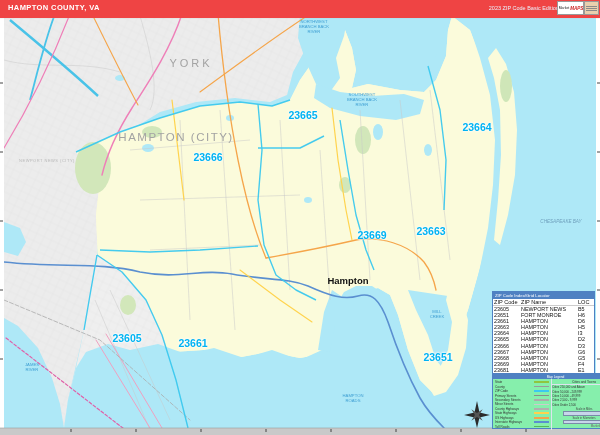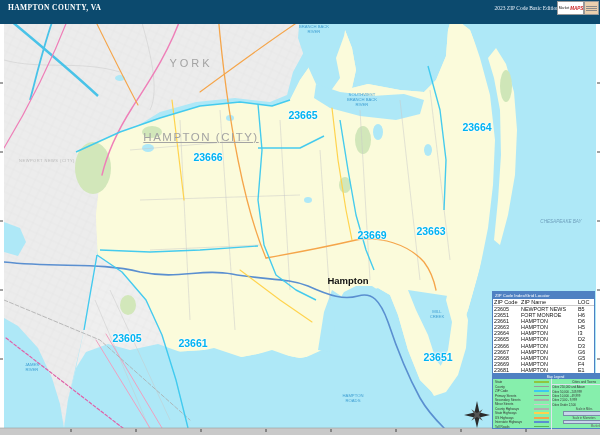--- a/index.html
+++ b/index.html
@@ -1,20 +1,20 @@
 <!DOCTYPE html>
 <html><head>
 <meta charset="utf-8">
 <style>
   html,body{margin:0;padding:0;background:#fff;}
   .stage{position:relative;width:600px;height:435px;overflow:hidden;
          font-family:"Liberation Sans",sans-serif;background:#fff;}
 
   
-  .header{position:absolute;left:0;top:0;width:600px;height:24px;background:#0c4a6e;z-index:30;font-family:Liberation Serif, serif;}
+  .header{position:absolute;left:0;top:0;width:600px;height:18px;background:#ef4444;z-index:30;}
   .header .title{position:absolute;left:8px;top:3px;font-size:7.5px;font-weight:bold;color:#fff;letter-spacing:.4px;}
   .header .edition{position:absolute;right:41px;top:4.5px;font-size:5.5px;color:#eaf1fb;}
   .logo{position:absolute;right:1px;top:1px;height:12px;display:flex;z-index:31;}
   .logo .lbox{width:25px;height:12px;background:#fff;border:0.5px solid #999;display:flex;align-items:center;justify-content:center;gap:1px;}
   .logo .lmark{width:4px;height:4px;background:#cc2222;border-radius:50%;}
   .logo .lt1{font-size:3.5px;color:#222;}
   .logo .lt2{font-size:4.5px;font-weight:bold;font-style:italic;color:#cc2222;}
   .logo .rbox{width:11px;height:12px;background:#e9cfae;border:0.5px solid #999;display:flex;flex-direction:column;justify-content:center;gap:1px;padding:0 1px;}
   .logo .rline{height:1px;background:#8a8a8a;}
 
@@ -226,21 +226,21 @@
         <line x1="597" y1="83" x2="600" y2="83"></line>
           <line x1="597" y1="152" x2="600" y2="152"></line>
         <line x1="597" y1="221" x2="600" y2="221"></line>
           <line x1="597" y1="290" x2="600" y2="290"></line>
         <line x1="597" y1="359" x2="600" y2="359"></line>
       </g>
     </g>
   </svg>
 
   <div class="lbl admin york" style="left:163px;top:63px;">YORK</div>
-  <div class="lbl admin hcity" style="left:201px;top:137px;text-decoration:underline;">HAMPTON (CITY)</div>
+  <div class="lbl admin hcity" style="left:176px;top:137px;">HAMPTON (CITY)</div>
   <div class="lbl admin nncity" style="left:47px;top:160px;">NEWPORT NEWS (CITY)</div>
   <div class="lbl town" style="left:348px;top:280px;">Hampton</div>
 
   <div class="lbl zip-label" style="left:303px;top:115px;">23665</div>
   <div class="lbl zip-label" style="left:208px;top:157px;">23666</div>
   <div class="lbl zip-label" style="left:477px;top:127px;">23664</div>
   <div class="lbl zip-label" style="left:431px;top:231px;">23663</div>
   <div class="lbl zip-label" style="left:372px;top:235px;">23669</div>
   <div class="lbl zip-label" style="left:193px;top:343px;">23661</div>
   <div class="lbl zip-label" style="left:127px;top:338px;">23605</div>

